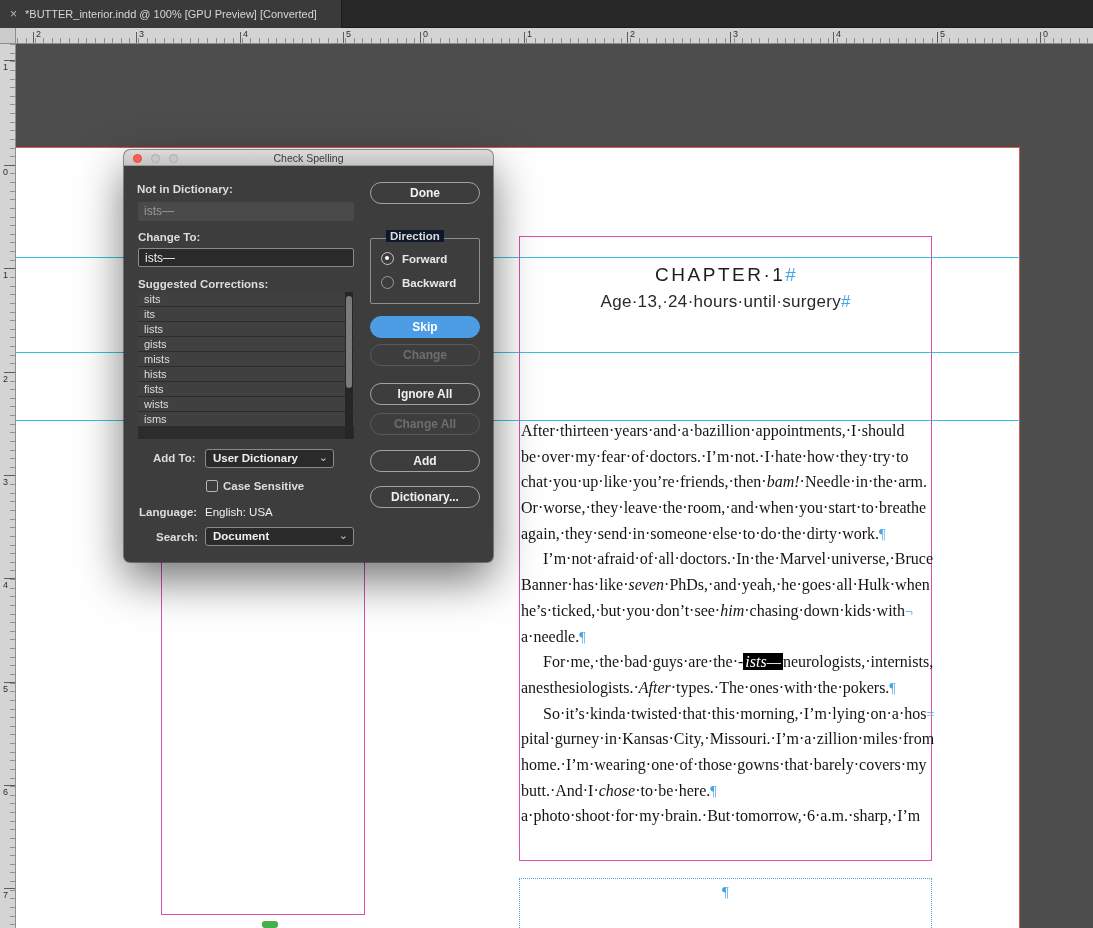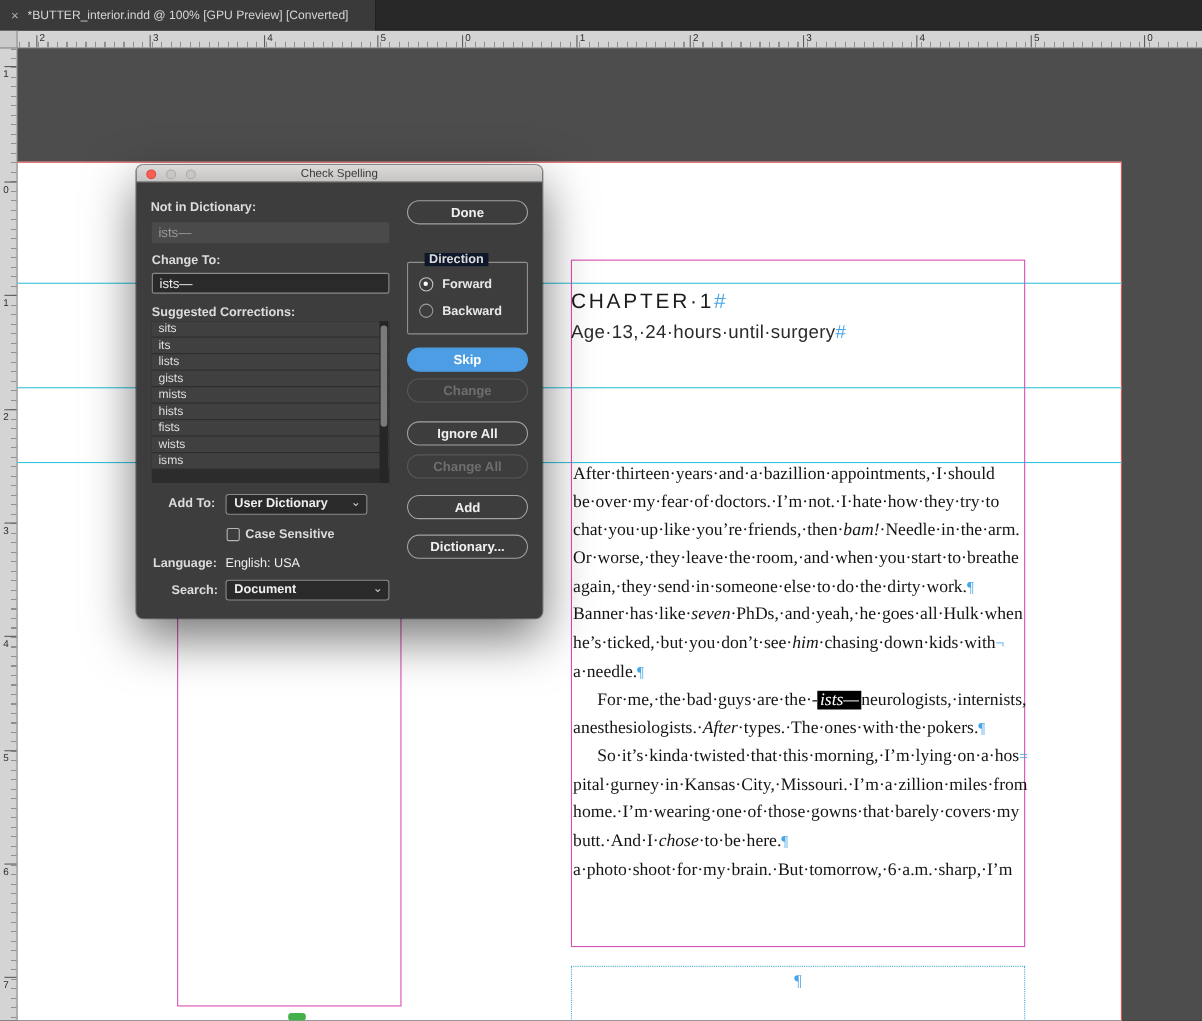--- a/index.html
+++ b/index.html
@@ -30,21 +30,21 @@
   .page{position:absolute;left:16px;top:147px;width:1004px;height:781px;background:#ffffff;}
   .bleed-top{position:absolute;left:16px;top:147px;width:1004px;height:1px;background:#e25555;}
   .bleed-right{position:absolute;left:1019px;top:147px;width:1px;height:781px;background:#e25555;}
   .guide-c{position:absolute;left:16px;width:1004px;height:1px;background:#35c4dd;}
   .frame-right{position:absolute;left:519px;top:236px;width:413px;height:625px;border:1px solid #d94fb2;}
   .frame-left{position:absolute;left:161px;top:236px;width:204px;height:679px;border:1px solid #d94fb2;}
   .frame-footer{position:absolute;left:519px;top:878px;width:413px;height:58px;border:1px dotted #4aa8d8;}
   .footer-pilcrow{position:absolute;left:519px;top:884px;width:413px;text-align:center;color:#46a6e6;font-size:15px;font-family:"Liberation Serif",serif;}
   .green-pill{position:absolute;left:262px;top:921px;width:16px;height:7px;border-radius:3px;background:#43b049;}
   
-  .chapter-head{position:absolute;left:519px;top:264px;width:413px;text-align:left;color:#1c1c1c;}
+  .chapter-head{position:absolute;left:519px;top:264px;width:413px;text-align:center;color:#1c1c1c;}
   .chapter-title{font-size:19px;letter-spacing:2.5px;font-weight:500;}
   .chapter-sub{margin-top:6px;font-size:17px;letter-spacing:.3px;color:#2a2a2a;}
   .marker{color:#46a6e6;letter-spacing:0;}
   .bodytext{position:absolute;left:521px;top:418px;width:412px;font-family:"Liberation Serif",serif;font-size:16px;color:#141414;}
   .bline{height:25.7px;line-height:25.7px;white-space:nowrap;}
   .bline.ind{padding-left:22px;}
   .seg-i{font-style:italic;}
   .seg-hl{font-style:italic;background:#000;color:#fff;padding:0 2px;}
   .seg-m{color:#46a6e6;font-size:14px;}
   
@@ -157,20 +157,21 @@
     <div class="chapter-title"><span>CHAPTER·1</span><span class="marker">#</span></div>
     <div class="chapter-sub"><span>Age·13,·24·hours·until·surgery</span><span class="marker">#</span></div>
   </div>
 
   <div class="bodytext">
       <div class="bline"><span class="seg-n">After·thirteen·years·and·a·bazillion·appointments,·I·should</span></div>
       <div class="bline"><span class="seg-n">be·over·my·fear·of·doctors.·I’m·not.·I·hate·how·they·try·to</span></div>
       <div class="bline"><span class="seg-n">chat·you·up·like·you’re·friends,·then·</span><span class="seg-i">bam!</span><span class="seg-n">·Needle·in·the·arm.</span></div>
       <div class="bline"><span class="seg-n">Or·worse,·they·leave·the·room,·and·when·you·start·to·breathe</span></div>
       <div class="bline"><span class="seg-n">again,·they·send·in·someone·else·to·do·the·dirty·work.</span><span class="seg-m">¶</span></div>
+      <div class="bline ind"><span class="seg-n">I’m·not·afraid·of·all·doctors.·In·the·Marvel·universe,·Bruce</span></div>
       <div class="bline"><span class="seg-n">Banner·has·like·</span><span class="seg-i">seven</span><span class="seg-n">·PhDs,·and·yeah,·he·goes·all·Hulk·when</span></div>
       <div class="bline"><span class="seg-n">he’s·ticked,·but·you·don’t·see·</span><span class="seg-i">him</span><span class="seg-n">·chasing·down·kids·with</span><span class="seg-m">¬</span></div>
       <div class="bline"><span class="seg-n">a·needle.</span><span class="seg-m">¶</span></div>
       <div class="bline ind"><span class="seg-n">For·me,·the·bad·guys·are·the·</span><span class="seg-i">-</span><span class="seg-hl">ists—</span><span class="seg-n">neurologists,·internists,</span></div>
       <div class="bline"><span class="seg-n">anesthesiologists.·</span><span class="seg-i">After</span><span class="seg-n">·types.·The·ones·with·the·pokers.</span><span class="seg-m">¶</span></div>
       <div class="bline ind"><span class="seg-n">So·it’s·kinda·twisted·that·this·morning,·I’m·lying·on·a·hos</span><span class="seg-m">=</span></div>
       <div class="bline"><span class="seg-n">pital·gurney·in·Kansas·City,·Missouri.·I’m·a·zillion·miles·from</span></div>
       <div class="bline"><span class="seg-n">home.·I’m·wearing·one·of·those·gowns·that·barely·covers·my</span></div>
       <div class="bline"><span class="seg-n">butt.·And·I·</span><span class="seg-i">chose</span><span class="seg-n">·to·be·here.</span><span class="seg-m">¶</span></div>
       <div class="bline"><span class="seg-n">a·photo·shoot·for·my·brain.·But·tomorrow,·6·a.m.·sharp,·I’m</span></div>

